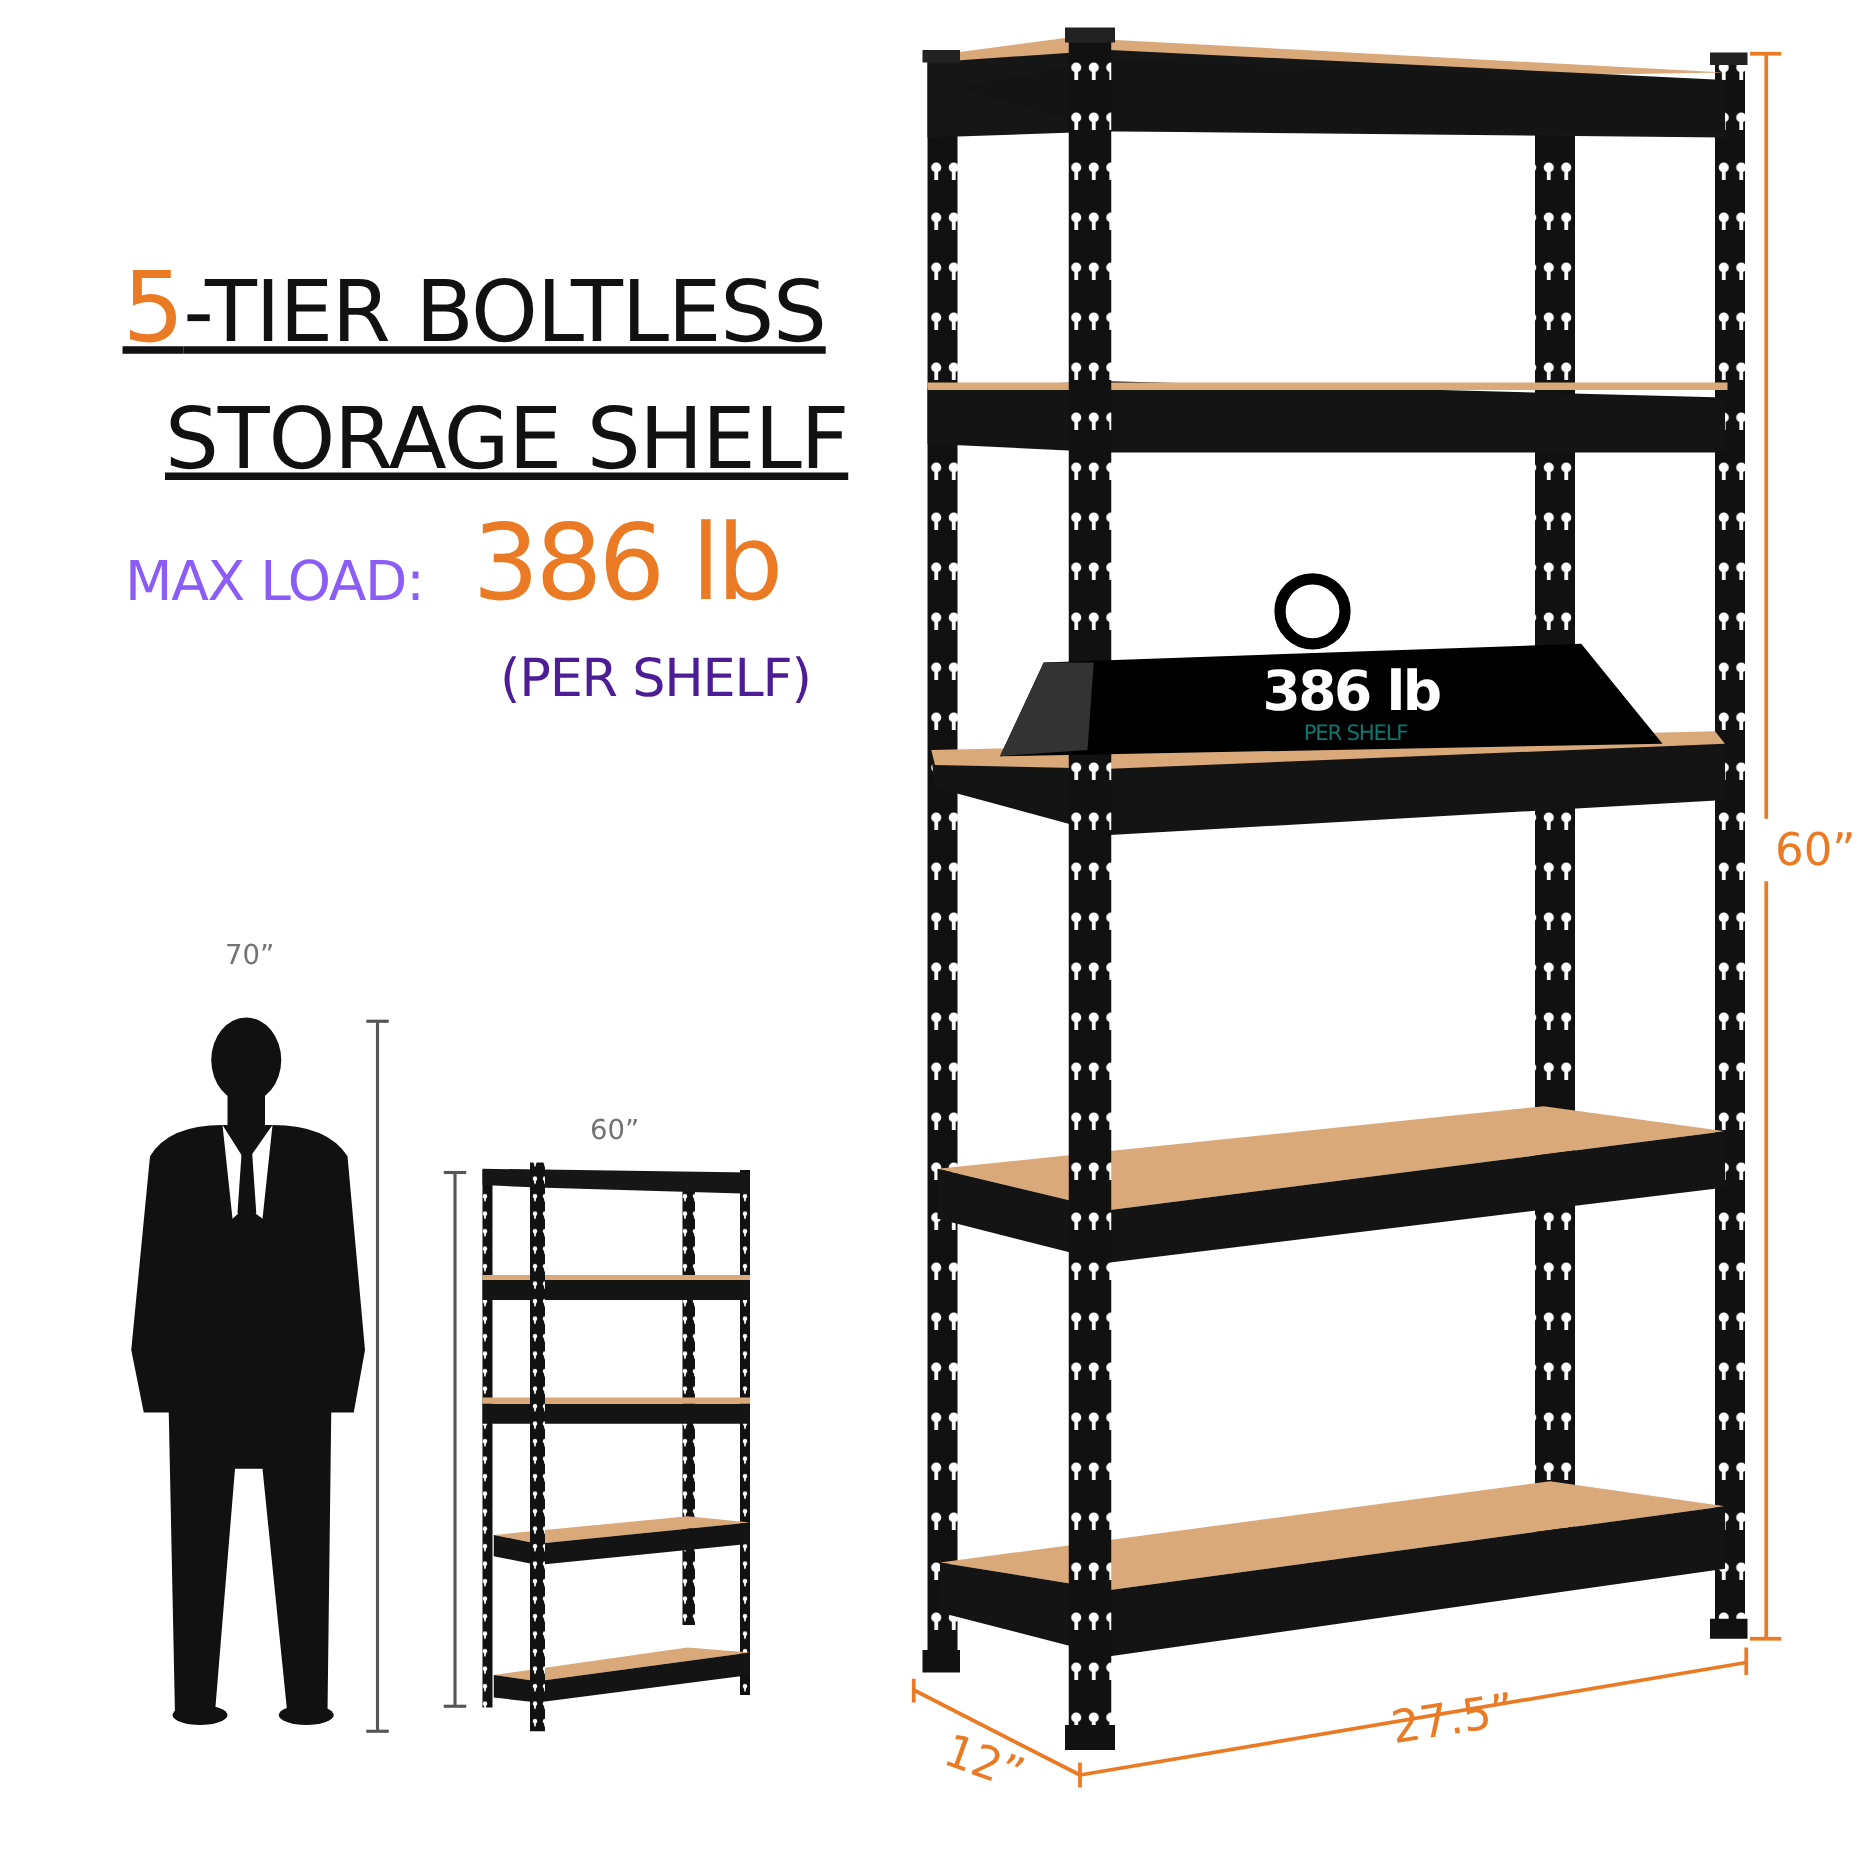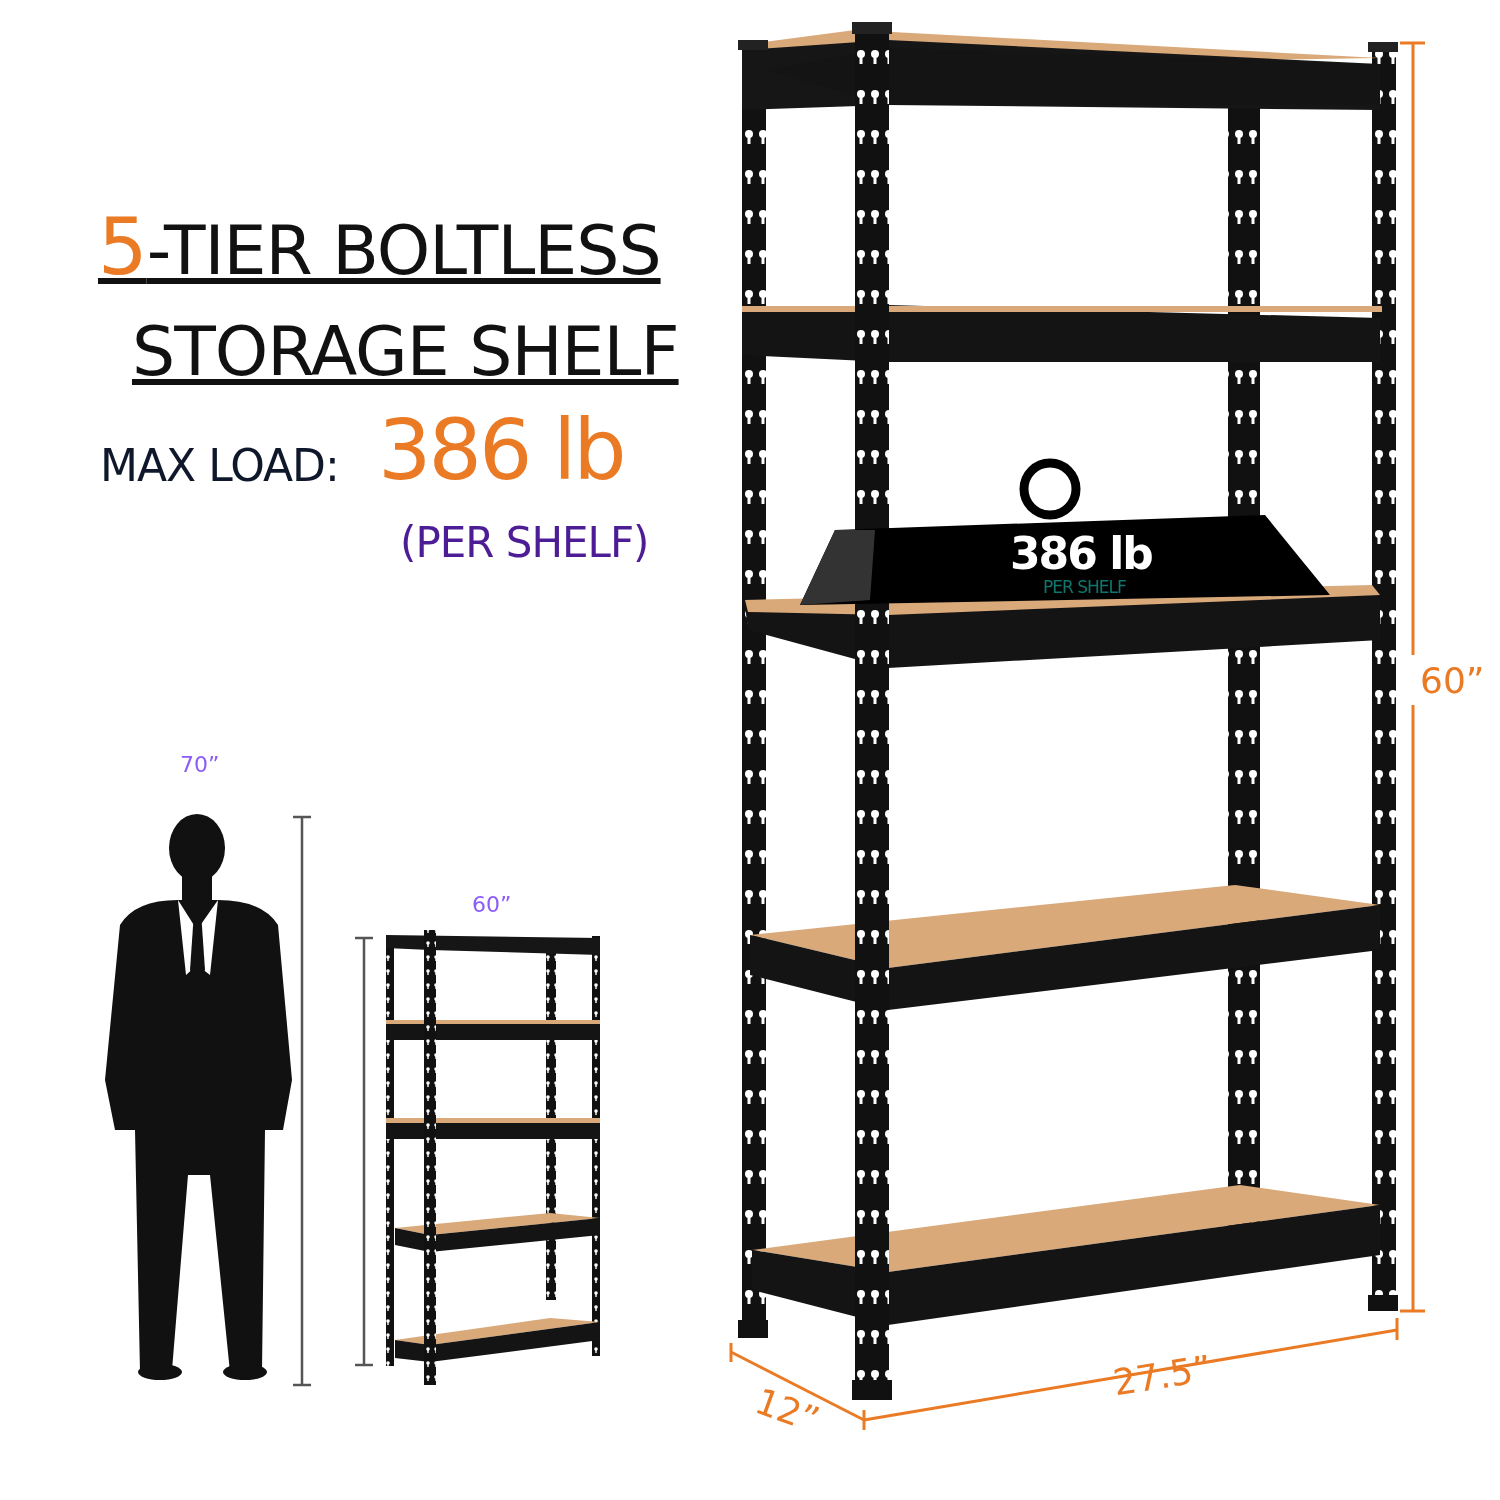--- a/index.html
+++ b/index.html
@@ -3,24 +3,24 @@
 <meta charset="utf-8">
 <style>
   html, body { margin: 0; padding: 0; background: #ffffff; }
   body { width: 1500px; height: 1500px; position: relative; overflow: hidden; font-family: "DejaVu Sans", sans-serif; }
   .abs { position: absolute; }
   .headline { color: #111; font-size: 68px; line-height: 1; letter-spacing: -1px; white-space: nowrap; text-decoration: underline; }
   .accent { color: #ea7a24; }
   .h1 { left: 98px; top: 208px; }
   .h1 .five { font-size: 78px; }
   .h2 { left: 100px; top: 318px; margin-left: 32px; }
-  .maxload { left: 100px; top: 440px; font-size: 44px; color: #0f172a; letter-spacing: -1px; }
+  .maxload { left: 100px; top: 440px; font-size: 44px; color: #8b5cf6; letter-spacing: -1px; }
   .loadval { left: 378px; top: 408px; font-size: 84px; color: #ea7a24; letter-spacing: -3px; line-height: 1; }
   .perline { left: 400px; top: 518px; font-size: 42px; color: #4c1d95; letter-spacing: -1px; }
-  .dimlabel { font-size: 22px; color: #8b5cf6; }
+  .dimlabel { font-size: 22px; color: #737373; }
   .dimorange { color: #ea7a24; font-size: 36px; }
   svg { position: absolute; left: 0; top: 0; }
   .badge-val { left: 1010px; top: 532px; font-size: 44px; color: #fff; font-weight: bold; letter-spacing: -2px; line-height: 1; }
   .badge-sub { left: 1043px; top: 577px; font-size: 17px; color: #0f766e; letter-spacing: -1px; }
 </style>
 </head>
 <body>
 
 <div class="abs headline h1"><span class="accent five">5</span><span>-TIER BOLTLESS</span></div>
 <div class="abs headline h2">STORAGE SHELF</div>

